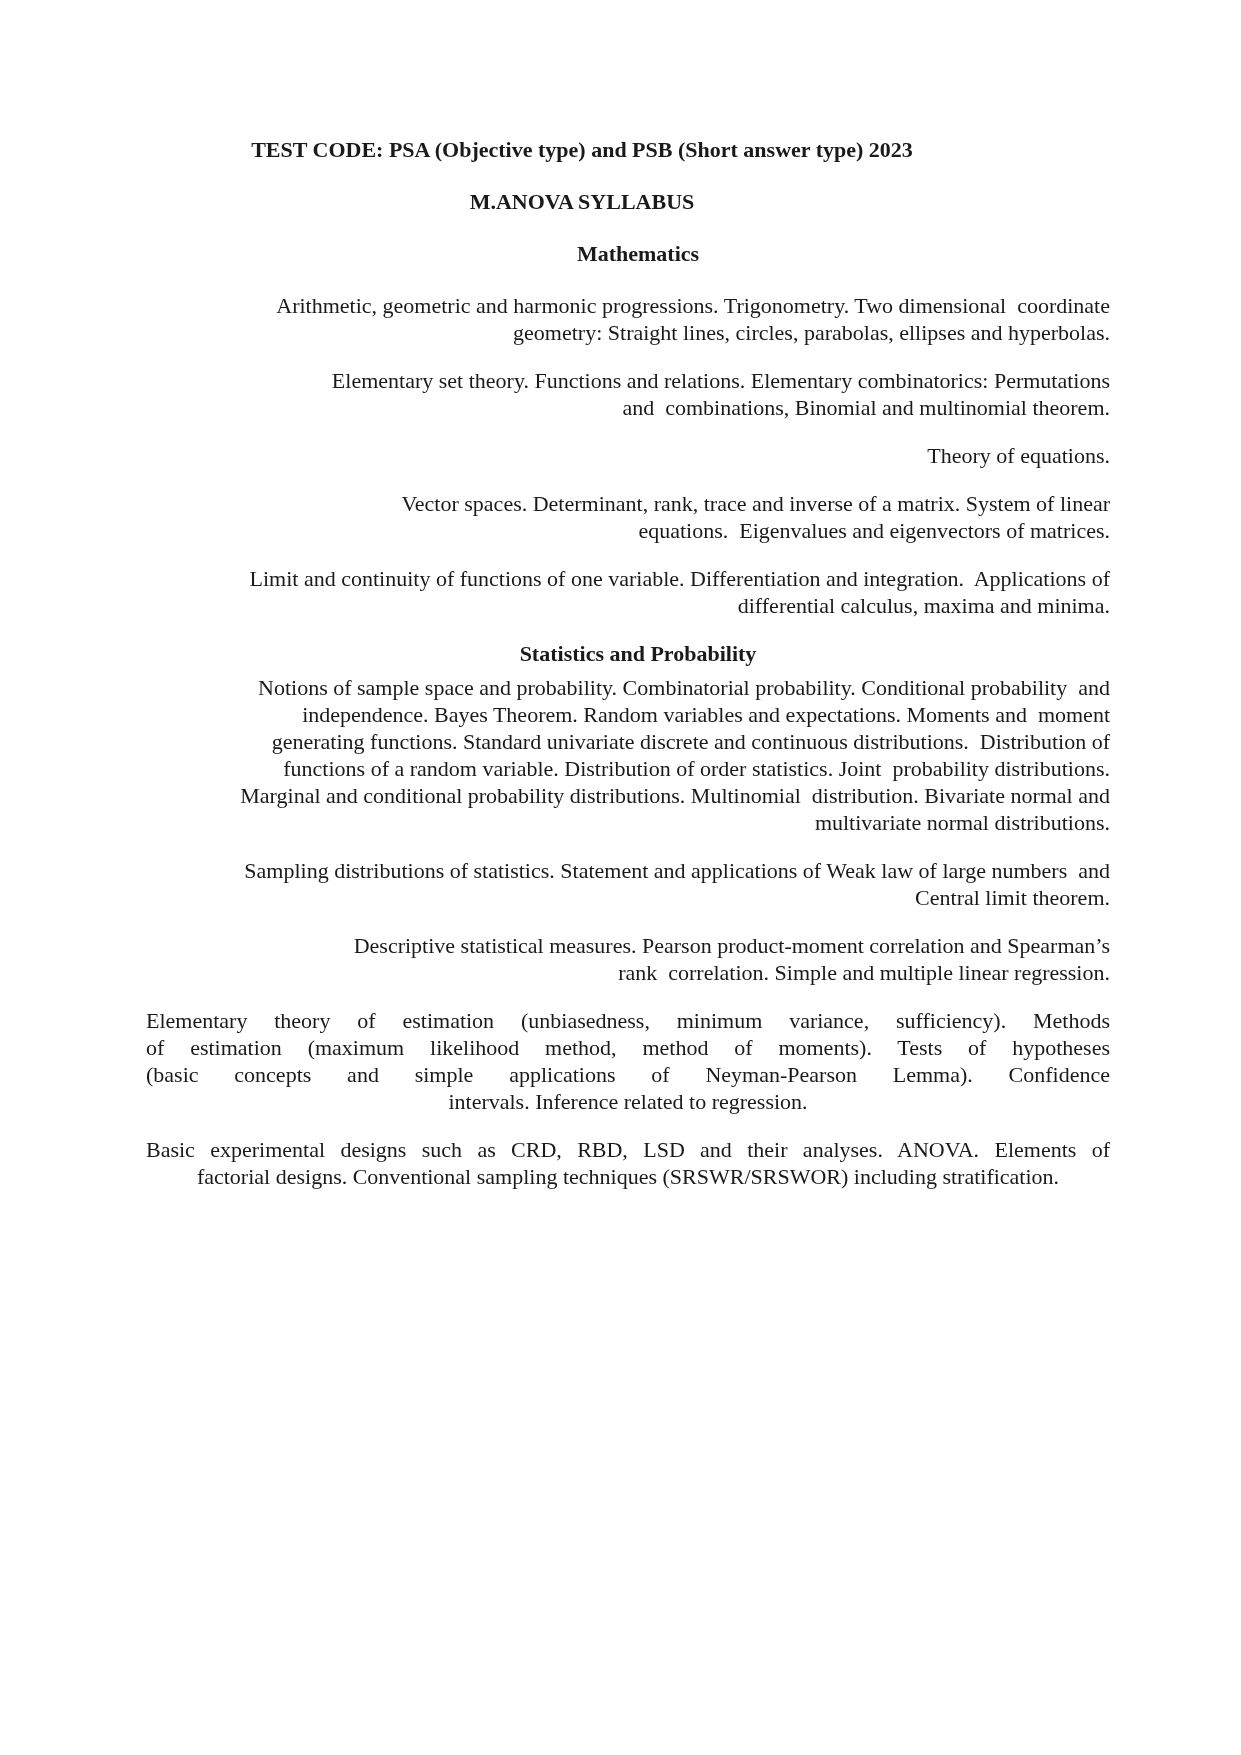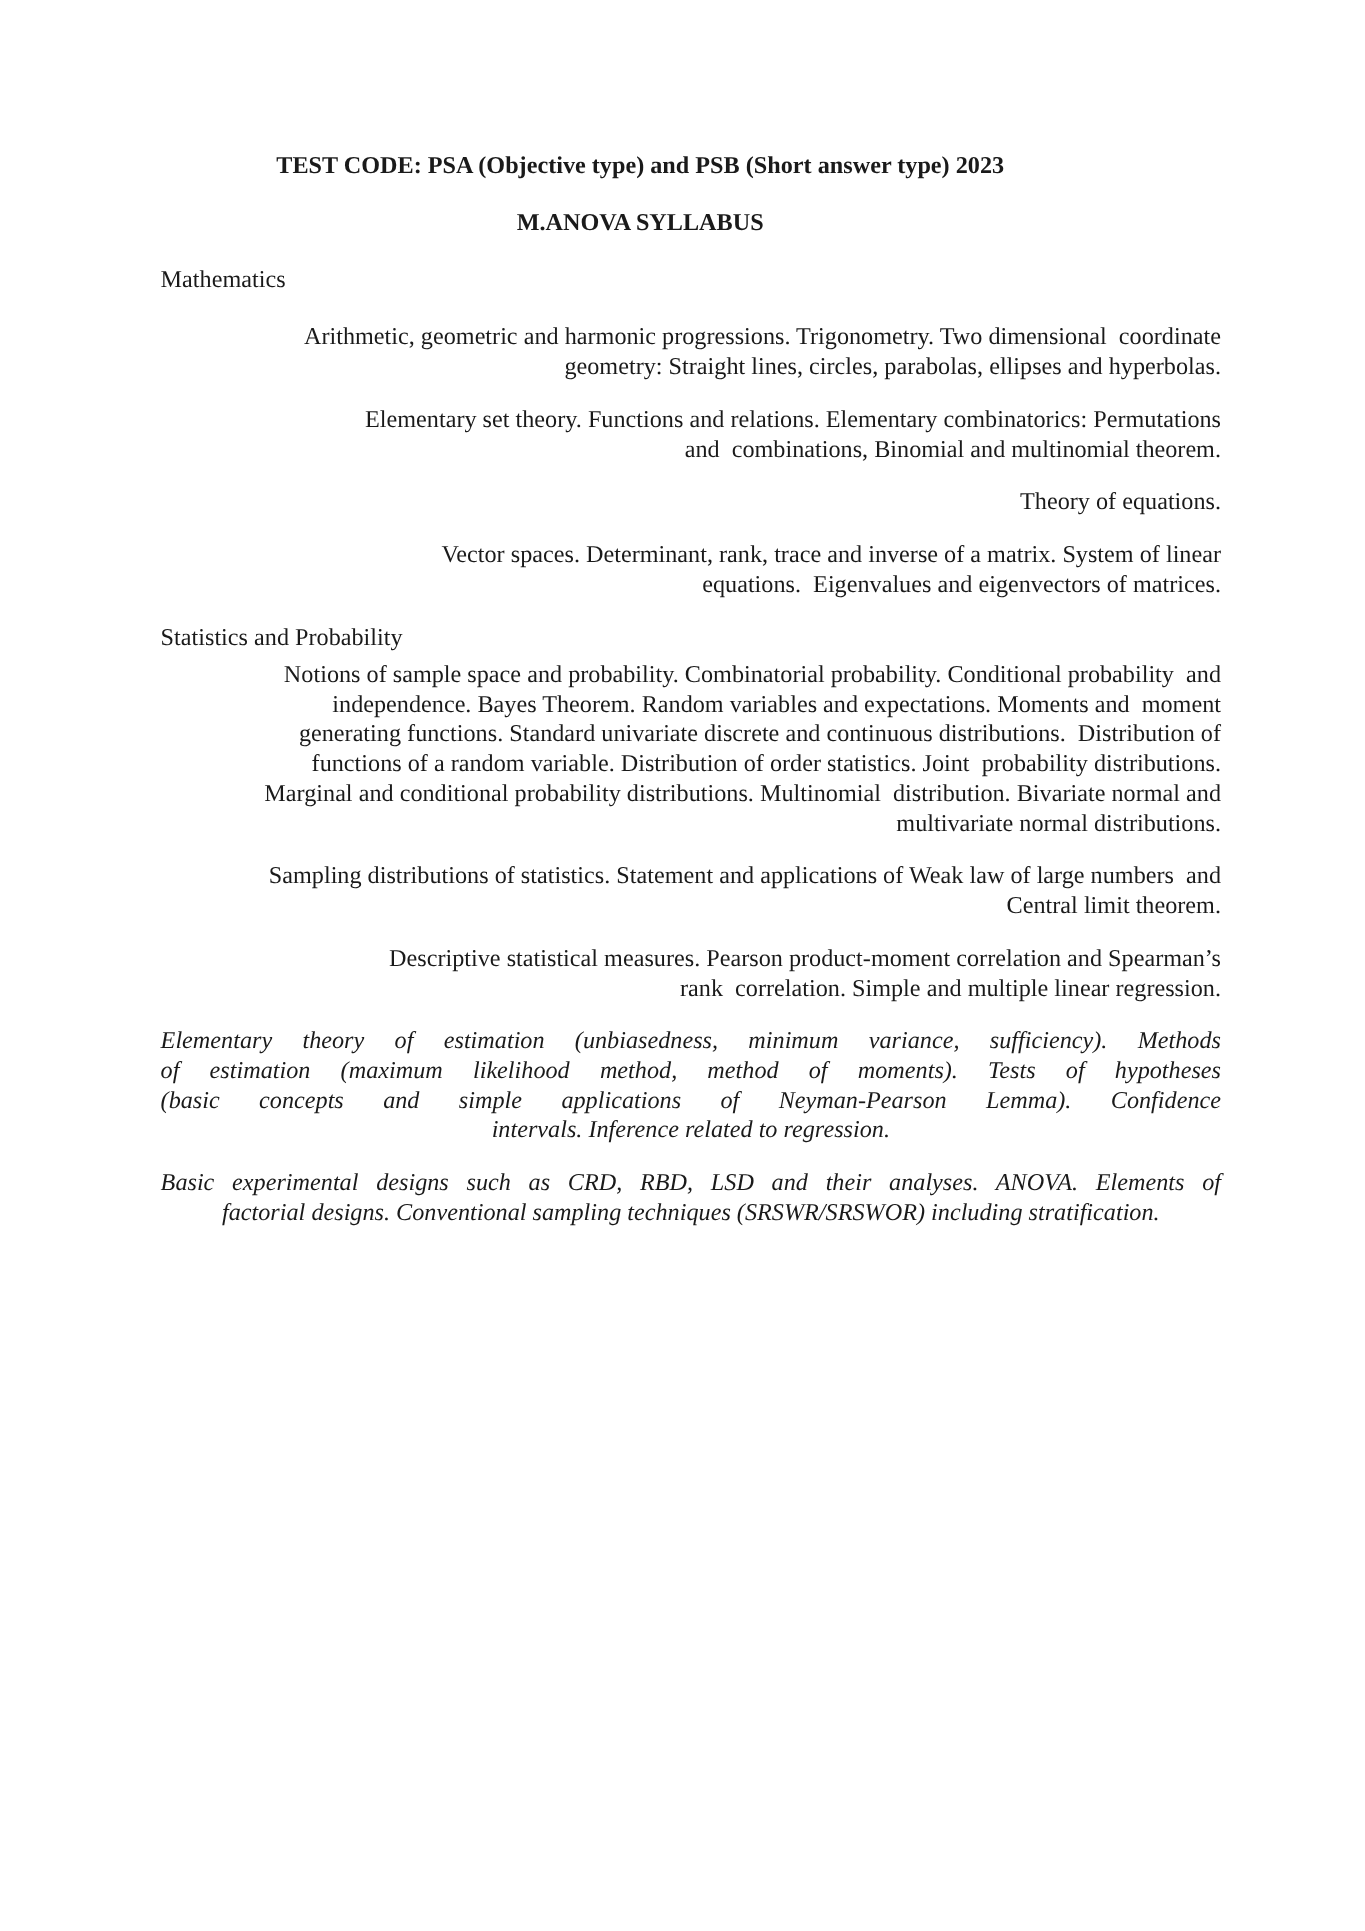--- a/index.html
+++ b/index.html
@@ -19,35 +19,35 @@
     line-height: 27px;
     color: #1a1a1a;
   }
   .title, .subtitle {
     width: 872px;
     text-align: center;
     font-weight: bold;
     margin: 0 0 25px 0;
   }
   .section-heading {
-    font-weight: normal;
+    font-weight: bold;
     margin: 0;
+    text-align: center;
   }
   .heading-math  { margin-bottom: 25px; }
   .heading-stats { margin-bottom: 7px; }
   .para {
     width: 964px;
     margin: 0 0 21px 0;
     white-space: pre-wrap;
     text-align: right;
   }
   .jpara {
     width: 964px;
     margin: 0 0 21px 0;
-    font-style: italic;
   }
   .jline {
     text-align: justify;
     text-align-last: justify;
   }
   .jlast {
     text-align: center;
   }
 </style>
 </head>
@@ -62,20 +62,22 @@
   <div>
     <div class="section-heading heading-math">Mathematics</div>
 
     <div class="para">Arithmetic, geometric and harmonic progressions. Trigonometry. Two dimensional  coordinate
 geometry: Straight lines, circles, parabolas, ellipses and hyperbolas.</div>
     <div class="para">Elementary set theory. Functions and relations. Elementary combinatorics: Permutations
 and  combinations, Binomial and multinomial theorem.</div>
     <div class="para">Theory of equations.</div>
     <div class="para">Vector spaces. Determinant, rank, trace and inverse of a matrix. System of linear
 equations.  Eigenvalues and eigenvectors of matrices.</div>
+    <div class="para">Limit and continuity of functions of one variable. Differentiation and integration.  Applications of
+differential calculus, maxima and minima.</div>
   </div>
 
   <div>
     <div class="section-heading heading-stats">Statistics and Probability</div>
 
     <div class="para">Notions of sample space and probability. Combinatorial probability. Conditional probability  and
 independence. Bayes Theorem. Random variables and expectations. Moments and  moment
 generating functions. Standard univariate discrete and continuous distributions.  Distribution of
 functions of a random variable. Distribution of order statistics. Joint  probability distributions.
 Marginal and conditional probability distributions. Multinomial  distribution. Bivariate normal and

